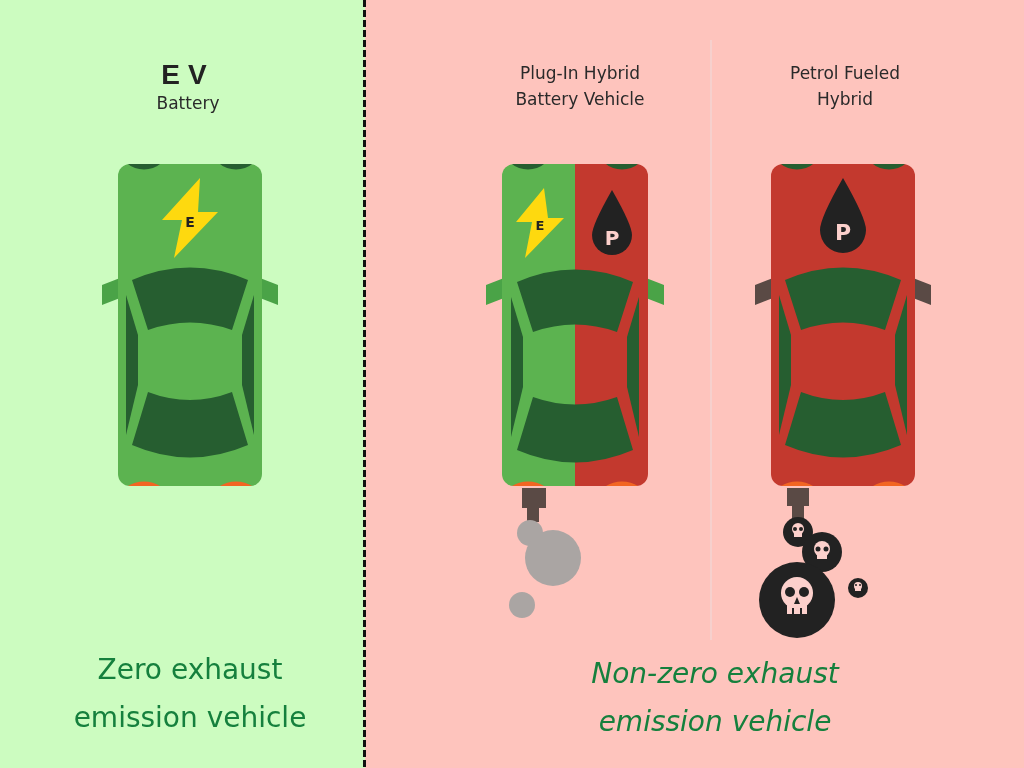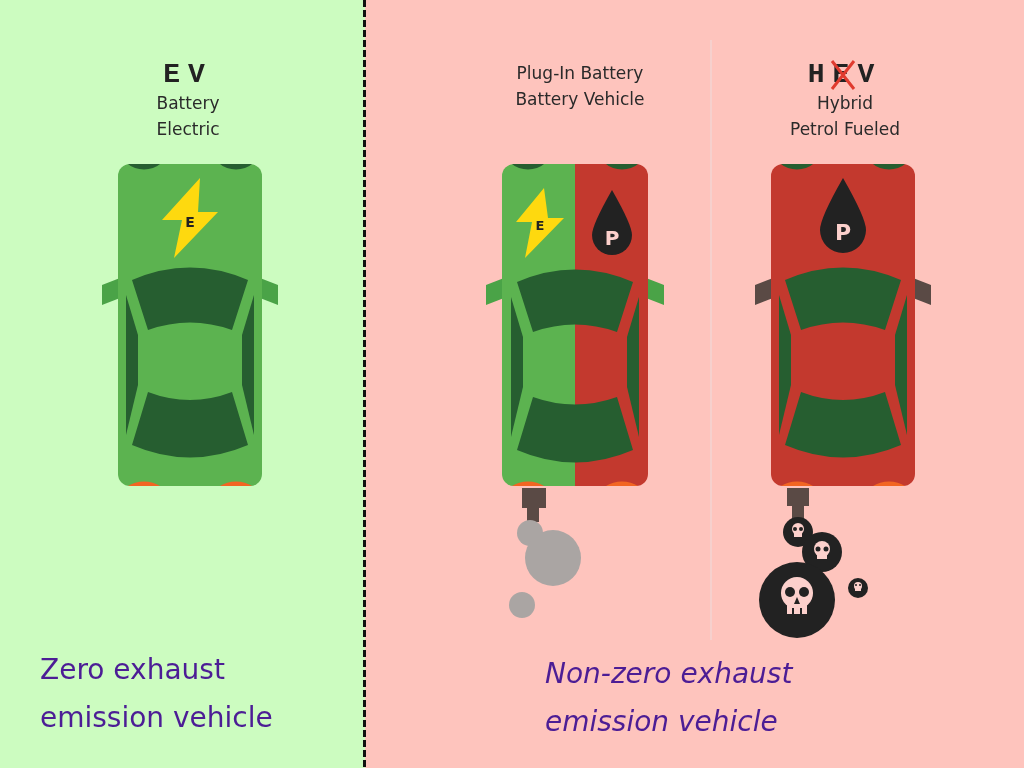--- a/index.html
+++ b/index.html
@@ -3,53 +3,49 @@
   <meta charset="utf-8">
   <style>
     html, body { margin: 0; padding: 0; }
     body { width: 1024px; height: 768px; position: relative; overflow: hidden; font-family: "DejaVu Sans", sans-serif; }
     .panel-left { position: absolute; left: 0; top: 0; width: 365px; height: 768px; background: #ccfcc0; }
     .panel-right { position: absolute; left: 365px; top: 0; width: 659px; height: 768px; background: #fec4bd; }
     .dash-divider { position: absolute; left: 363px; top: 0; width: 3px; height: 768px;
       background: repeating-linear-gradient(to bottom, #111 0 7px, transparent 7px 10px); }
     .faint-divider { position: absolute; left: 710px; top: 40px; width: 2px; height: 600px; background: #f6d0cd; }
     .head { position: absolute; text-align: center; color: #222; }
-    .abbr { font-family: Liberation Mono, monospace; font-weight: bold; font-size: 28px; letter-spacing: 8px; line-height: 30px; }
+    .abbr { font-family: Liberation Sans, sans-serif; font-weight: bold; font-size: 28px; letter-spacing: 8px; line-height: 30px; }
     .sub { font-size: 17px; line-height: 26px; color: #2a2a2a; }
     .cross { position: relative; display: inline-block; }
     .cross svg { position: absolute; left: -4px; top: -2px; }
-    .footer { position: absolute; text-align: left; color: #4c1d95; font-size: 28px; line-height: 48px; }
+    .footer { position: absolute; text-align: center; color: #15803d; font-size: 28px; line-height: 48px; }
     svg { display: block; }
     .fig { position: absolute; }
   </style>
 </head>
 <body>
 
 <div class="panel-left"></div>
 <div class="panel-right"></div>
 <div class="dash-divider"></div>
 <div class="faint-divider"></div>
 
 <div class="head" style="left:88px; top:60px; width:200px;">
   <div class="abbr">EV</div>
   <div class="sub">Battery</div>
-  <div class="sub">Electric</div>
 </div>
 
 <div class="head" style="left:480px; top:60px; width:200px;">
-  <div class="sub">Plug-In Battery</div>
+  <div class="sub">Plug-In Hybrid</div>
   <div class="sub">Battery Vehicle</div>
 </div>
 
 <div class="head" style="left:745px; top:60px; width:200px;">
-  <div class="abbr"><span>H</span><span class="cross"><span>E</span><svg width="28" height="34" viewBox="0 0 28 34">
-          <path d="M3 3 L25 31 M25 3 L3 31" stroke="#e03a2e" stroke-width="3"></path>
-        </svg></span><span>V</span></div>
+  <div class="sub">Petrol Fueled</div>
   <div class="sub">Hybrid</div>
-  <div class="sub">Petrol Fueled</div>
 </div>
 
 <svg class="fig" style="left:100px; top:160px;" width="180" height="330" viewBox="0 0 180 330">
   <polygon points="2,125 20,118 20,138 2,145" fill="#4aa347"></polygon>
   <polygon points="178,125 160,118 160,138 178,145" fill="#4aa347"></polygon>
   <rect x="18" y="4" width="144" height="322" rx="12" fill="#5cb350"></rect>
   <path d="M28,4 A20,14 0 0 0 60,4 Z" fill="#265e30"></path>
   <path d="M120,4 A20,14 0 0 0 152,4 Z" fill="#265e30"></path>
   <path d="M28,326 A22,14 0 0 1 60,326 Z" fill="#f26522"></path>
   <path d="M120,326 A22,14 0 0 1 152,326 Z" fill="#f26522"></path>

